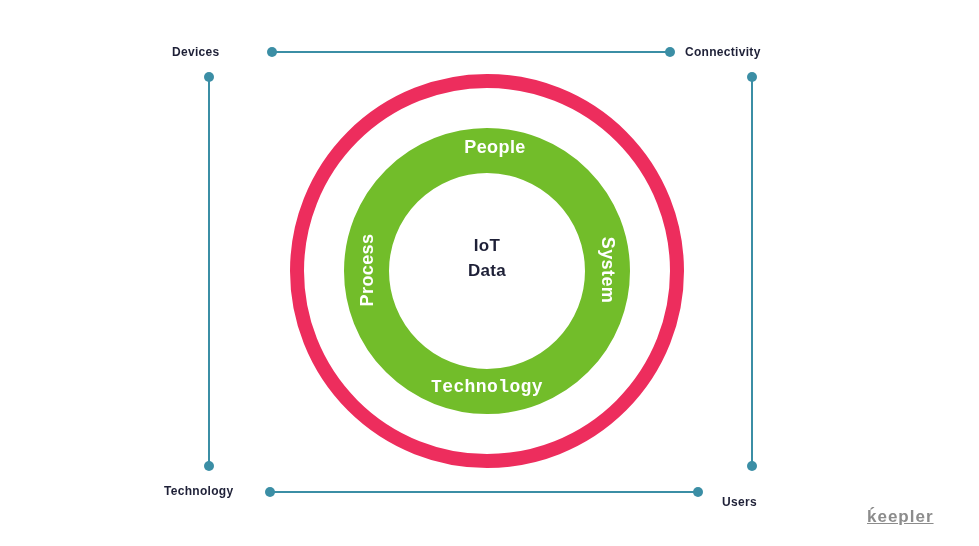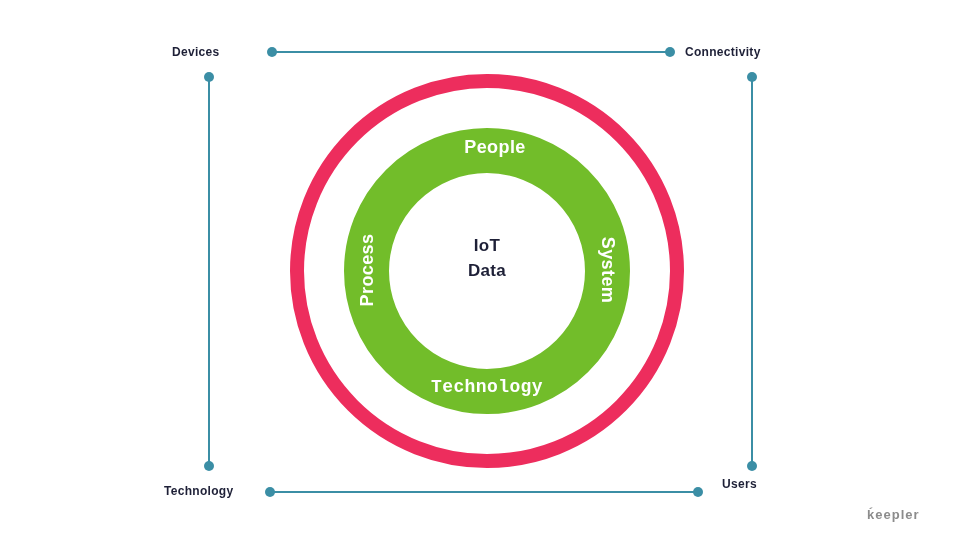--- a/index.html
+++ b/index.html
@@ -14,21 +14,21 @@
     font-size: 12px;
     font-weight: 700;
     color: #1E2037;
     letter-spacing: 0.3px;
     line-height: 21px;
     white-space: nowrap;
   }
   .corner-label.tl { left: 172px; top: 42px; }
   .corner-label.tr { left: 685px; top: 42px; }
   .corner-label.bl { left: 164px; top: 481px; }
-  .corner-label.br { left: 722px; top: 474px; }
+  .corner-label.br { left: 722px; top: 492px; }
 
   
   .line { position: absolute; background: #3B8EA5; }
   .line.h { height: 2px; }
   .line.v { width: 2px; }
   .line-top    { left: 272px; top: 51px;  width: 398px; }
   .line-bottom { left: 270px; top: 491px; width: 428px; }
   .line-left   { left: 208px; top: 77px;  height: 389px; }
   .line-right  { left: 751px; top: 77px;  height: 389px; }
 
@@ -84,24 +84,25 @@
     font-weight: 700;
     color: #1E2037;
     line-height: 25px;
     letter-spacing: 0.3px;
   }
 
   
   .logo {
     position: absolute;
     left: 867px; top: 507px;
-    font-size: 13px;
+    font-size: 17px;
     font-weight: 700;
     color: #8C8C8C;
     letter-spacing: 1px;
+    text-decoration: underline;
   }
 </style>
 </head>
 <body>
 
 <div class="canvas">
 
   <div class="corner-label tl">Devices</div>
   <div class="corner-label tr">Connectivity</div>
   <div class="corner-label bl">Technology</div>

